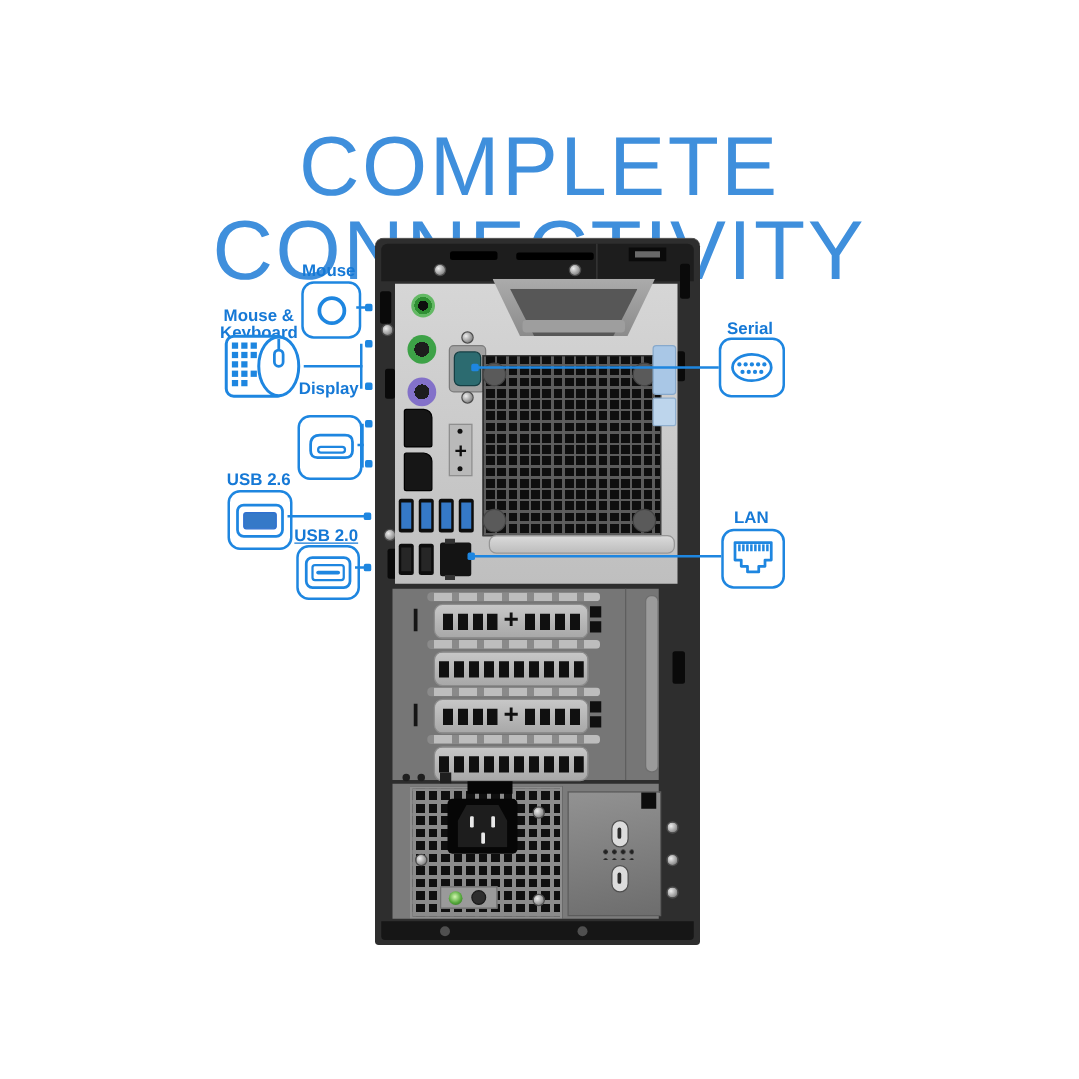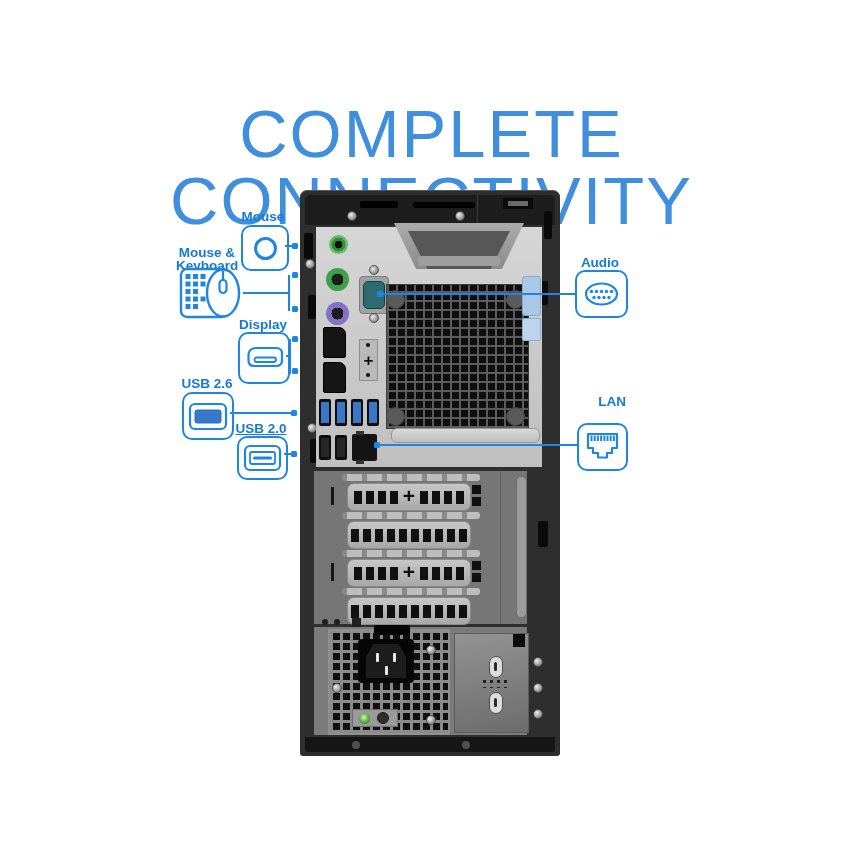--- a/index.html
+++ b/index.html
@@ -295,21 +295,21 @@
     </g>
     <ellipse cx="44" cy="27" rx="16" ry="23.5" fill="#fff" stroke="#1e86e0" stroke-width="2.4"></ellipse>
     <line x1="44" y1="5" x2="44" y2="27" stroke="#1e86e0" stroke-width="2.2"></line>
     <rect x="40.5" y="14" width="7" height="13" rx="3.5" fill="#fff" stroke="#1e86e0" stroke-width="2.2"></rect>
   </svg>
   <div class="line" style="left:243px;top:292px;width:47px;"></div>
   <div class="vline" style="left:288px;top:275px;height:36px;"></div>
   <div class="dot" style="left:292px;top:272px;"></div>
   <div class="dot" style="left:292px;top:306px;"></div>
 
-  <div class="co-label" style="left:233px;top:318px;width:60px;">Display</div>
+  <div class="co-label" style="left:233px;top:304px;width:60px;">Display</div>
   <div class="co-box" style="left:238px;top:332px;width:48px;height:48px;">
     <svg width="44" height="40" viewBox="0 0 44 40">
       <path d="M14 10 H34 Q40 10 40 15.5 V22.5 Q40 28 34 28 H12 Q6.5 28 6.5 22.5 V17.5 Q6.5 12 11 10.5 Q12.5 10 14 10 Z" fill="#fff" stroke="#1e86e0" stroke-width="2.2" stroke-linejoin="round"></path>
       <rect x="12.5" y="19.5" width="21.5" height="4.5" rx="2.2" fill="#fff" stroke="#1e86e0" stroke-width="1.8"></rect>
     </svg>
   </div>
   <div class="line" style="left:286px;top:355px;width:5px;"></div>
   <div class="vline" style="left:289px;top:339px;height:35px;"></div>
   <div class="dot" style="left:292px;top:336px;"></div>
   <div class="dot" style="left:292px;top:368px;"></div>
@@ -328,41 +328,41 @@
   <div class="co-box" style="left:237px;top:436px;width:47px;height:40px;">
     <svg width="45" height="38" viewBox="0 0 45 38">
       <rect x="5" y="7" width="35" height="24" rx="5" fill="#fff" stroke="#1e86e0" stroke-width="2.2"></rect>
       <rect x="10" y="13" width="25" height="12" rx="2" fill="#fff" stroke="#1e86e0" stroke-width="1.8"></rect>
       <rect x="13" y="17.5" width="19" height="3" rx="1.5" fill="#1e86e0"></rect>
     </svg>
   </div>
   <div class="line" style="left:284px;top:453px;width:12px;"></div>
   <div class="dot" style="left:291px;top:451px;"></div>
 
-  <div class="co-label" style="left:573px;top:256px;width:54px;">Audio</div>
+  <div class="co-label" style="left:573px;top:256px;width:54px;">Serial</div>
   <div class="line" style="left:382px;top:293px;width:193px;"></div>
   <div class="dot" style="left:377px;top:291px;"></div>
   <div class="co-box" style="left:575px;top:270px;width:49px;height:44px;">
     <svg width="47" height="42" viewBox="0 0 47 42">
       <ellipse cx="23.5" cy="21" rx="15.5" ry="10.5" fill="#fff" stroke="#1e86e0" stroke-width="2.2"></ellipse>
       <g fill="#1e86e0">
         <circle cx="13.5" cy="18.5" r="1.7"></circle>
           <circle cx="18.5" cy="18.5" r="1.7"></circle>
           <circle cx="23.5" cy="18.5" r="1.7"></circle>
         <circle cx="28.5" cy="18.5" r="1.7"></circle>
           <circle cx="33.5" cy="18.5" r="1.7"></circle>
         <circle cx="16" cy="24.5" r="1.7"></circle>
           <circle cx="21" cy="24.5" r="1.7"></circle>
         <circle cx="26" cy="24.5" r="1.7"></circle>
           <circle cx="31" cy="24.5" r="1.7"></circle>
       </g>
     </svg>
   </div>
 
-  <div class="co-label" style="left:576px;top:395px;width:50px;text-align:right;">LAN</div>
+  <div class="co-label" style="left:576px;top:407px;width:50px;">LAN</div>
   <div class="line" style="left:378px;top:444px;width:199px;"></div>
   <div class="dot" style="left:374px;top:442px;"></div>
   <div class="co-box" style="left:577px;top:423px;width:47px;height:44px;">
     <svg width="45" height="42" viewBox="0 0 45 42">
       <path d="M8 8 H37 V22 H32 V27 H27 V31.5 H18 V27 H13 V22 H8 Z" fill="#fff" stroke="#1e86e0" stroke-width="2.2" stroke-linejoin="round"></path>
       <g fill="#1e86e0">
         <rect x="10.5" y="9.5" width="2" height="5.5"></rect>
           <rect x="13.7" y="9.5" width="2" height="5.5"></rect>
         <rect x="16.9" y="9.5" width="2" height="5.5"></rect>
           <rect x="20.1" y="9.5" width="2" height="5.5"></rect>

